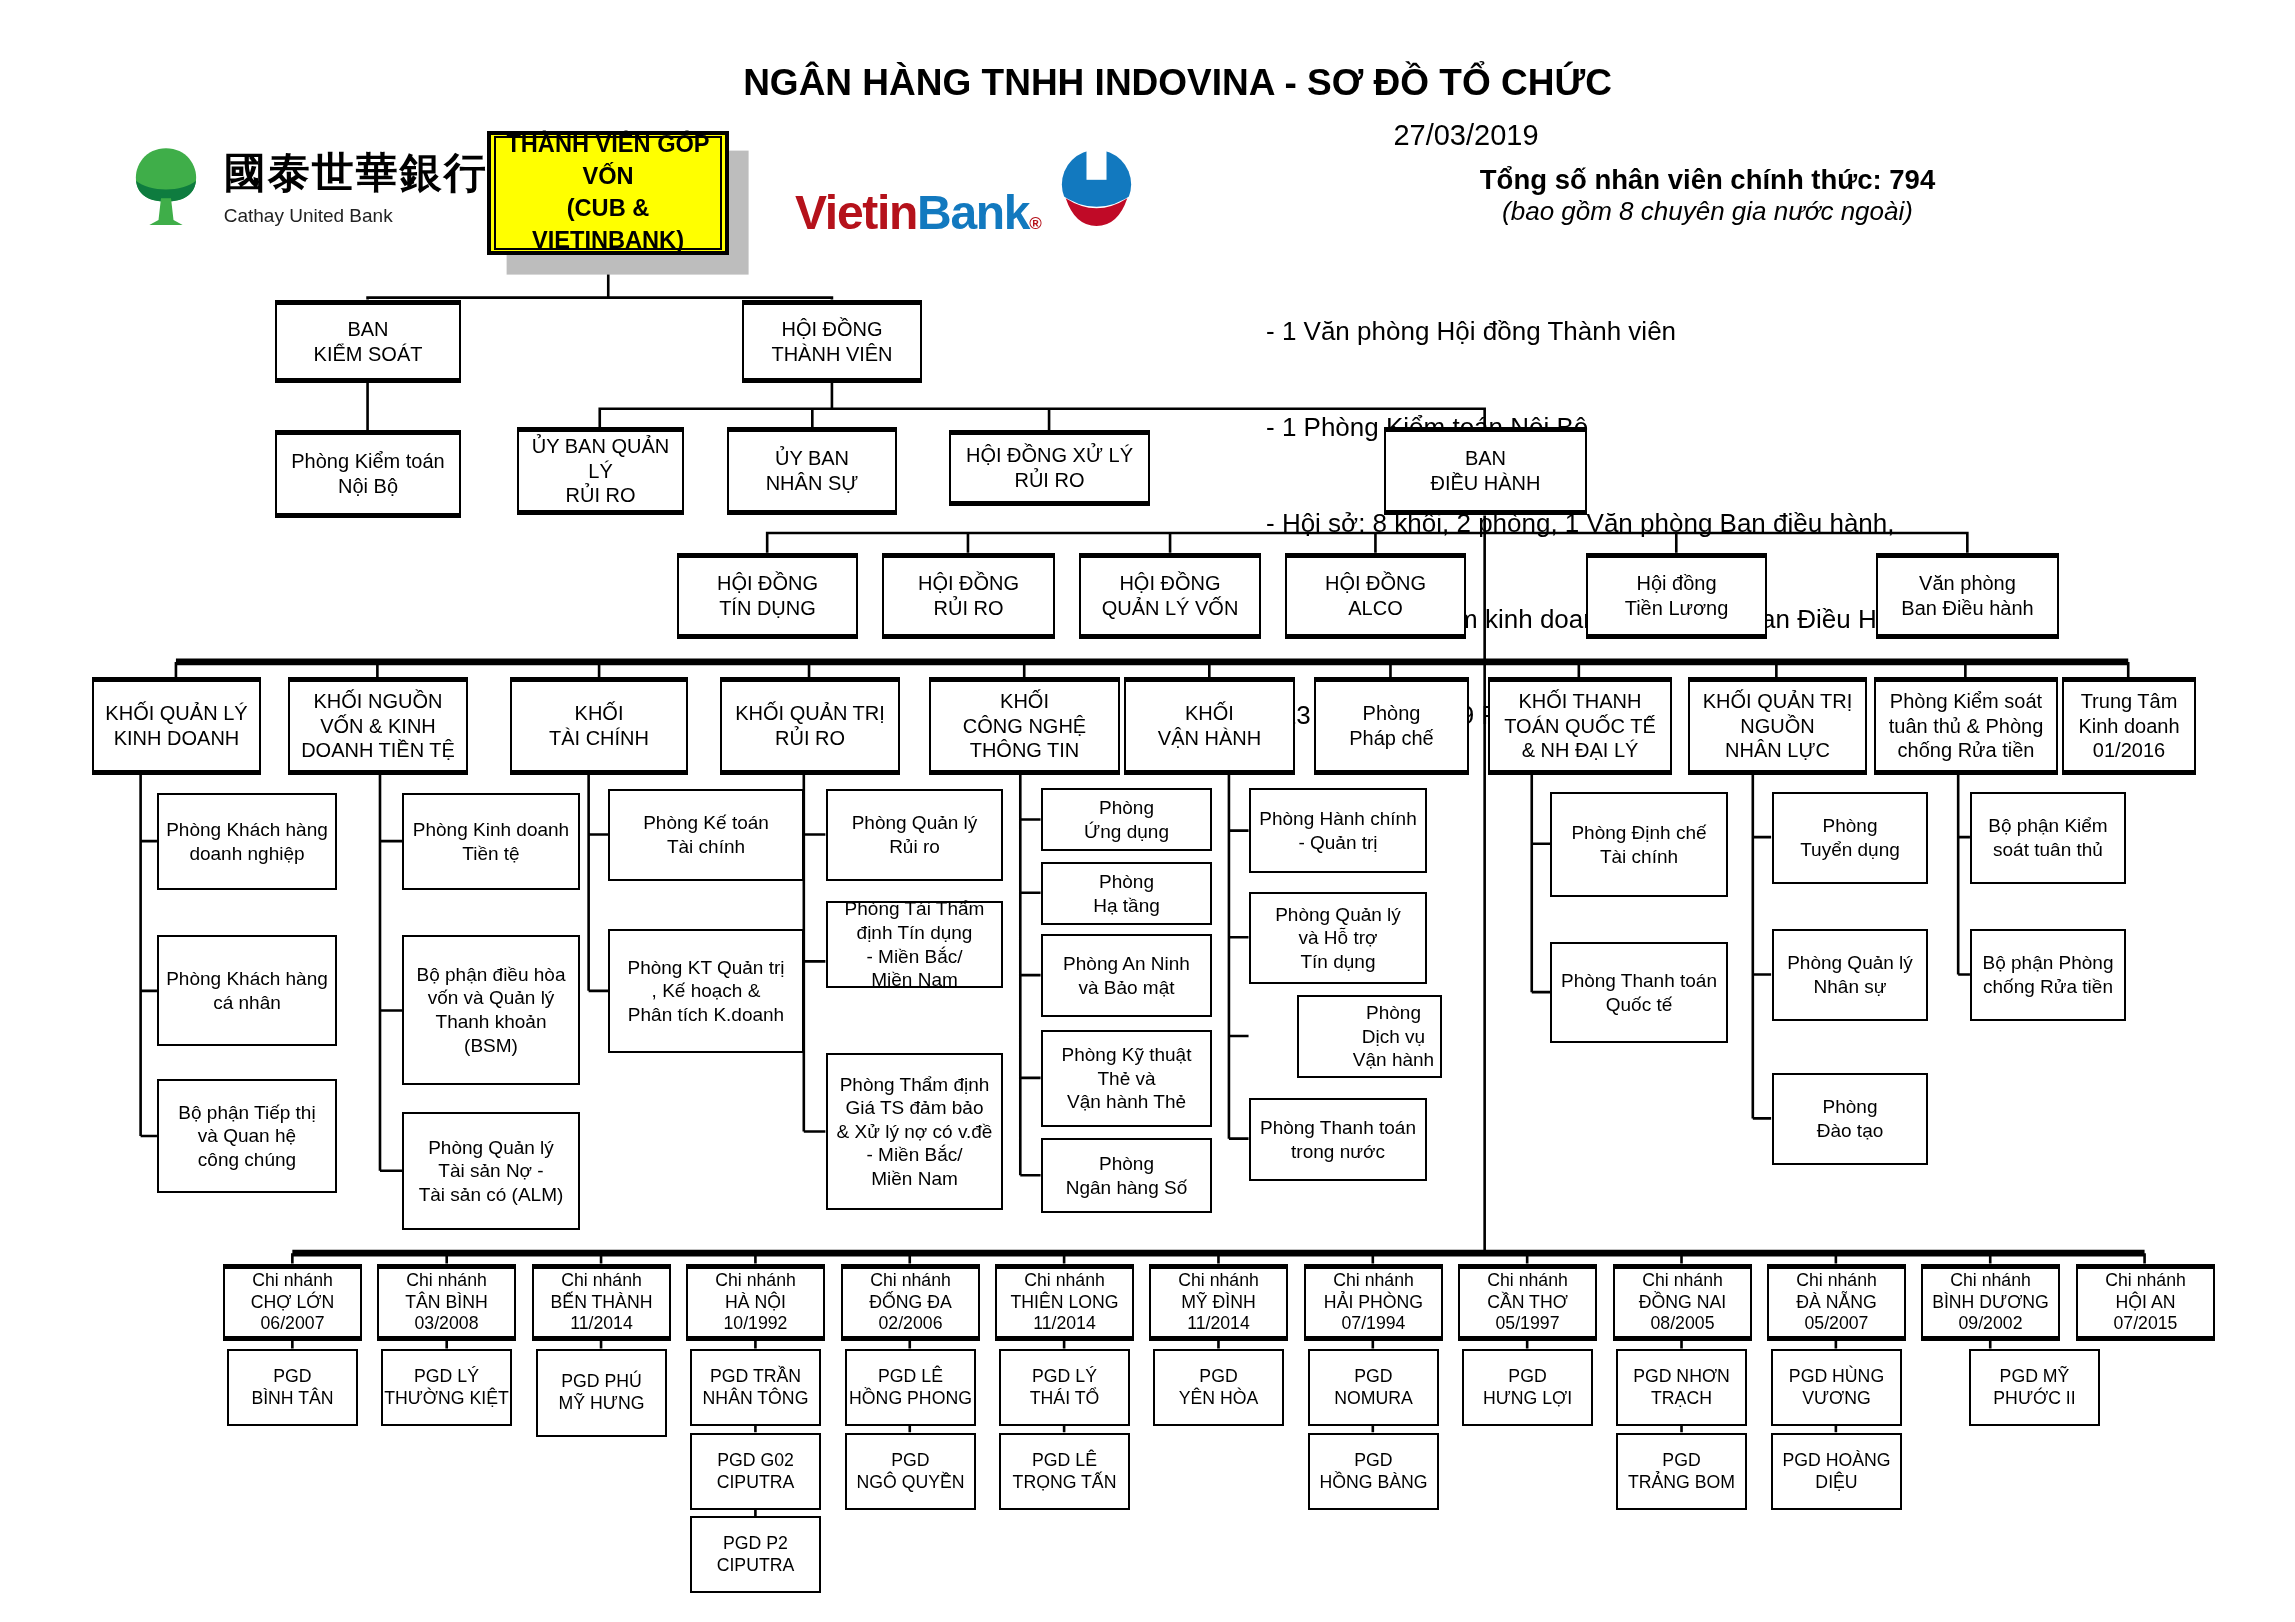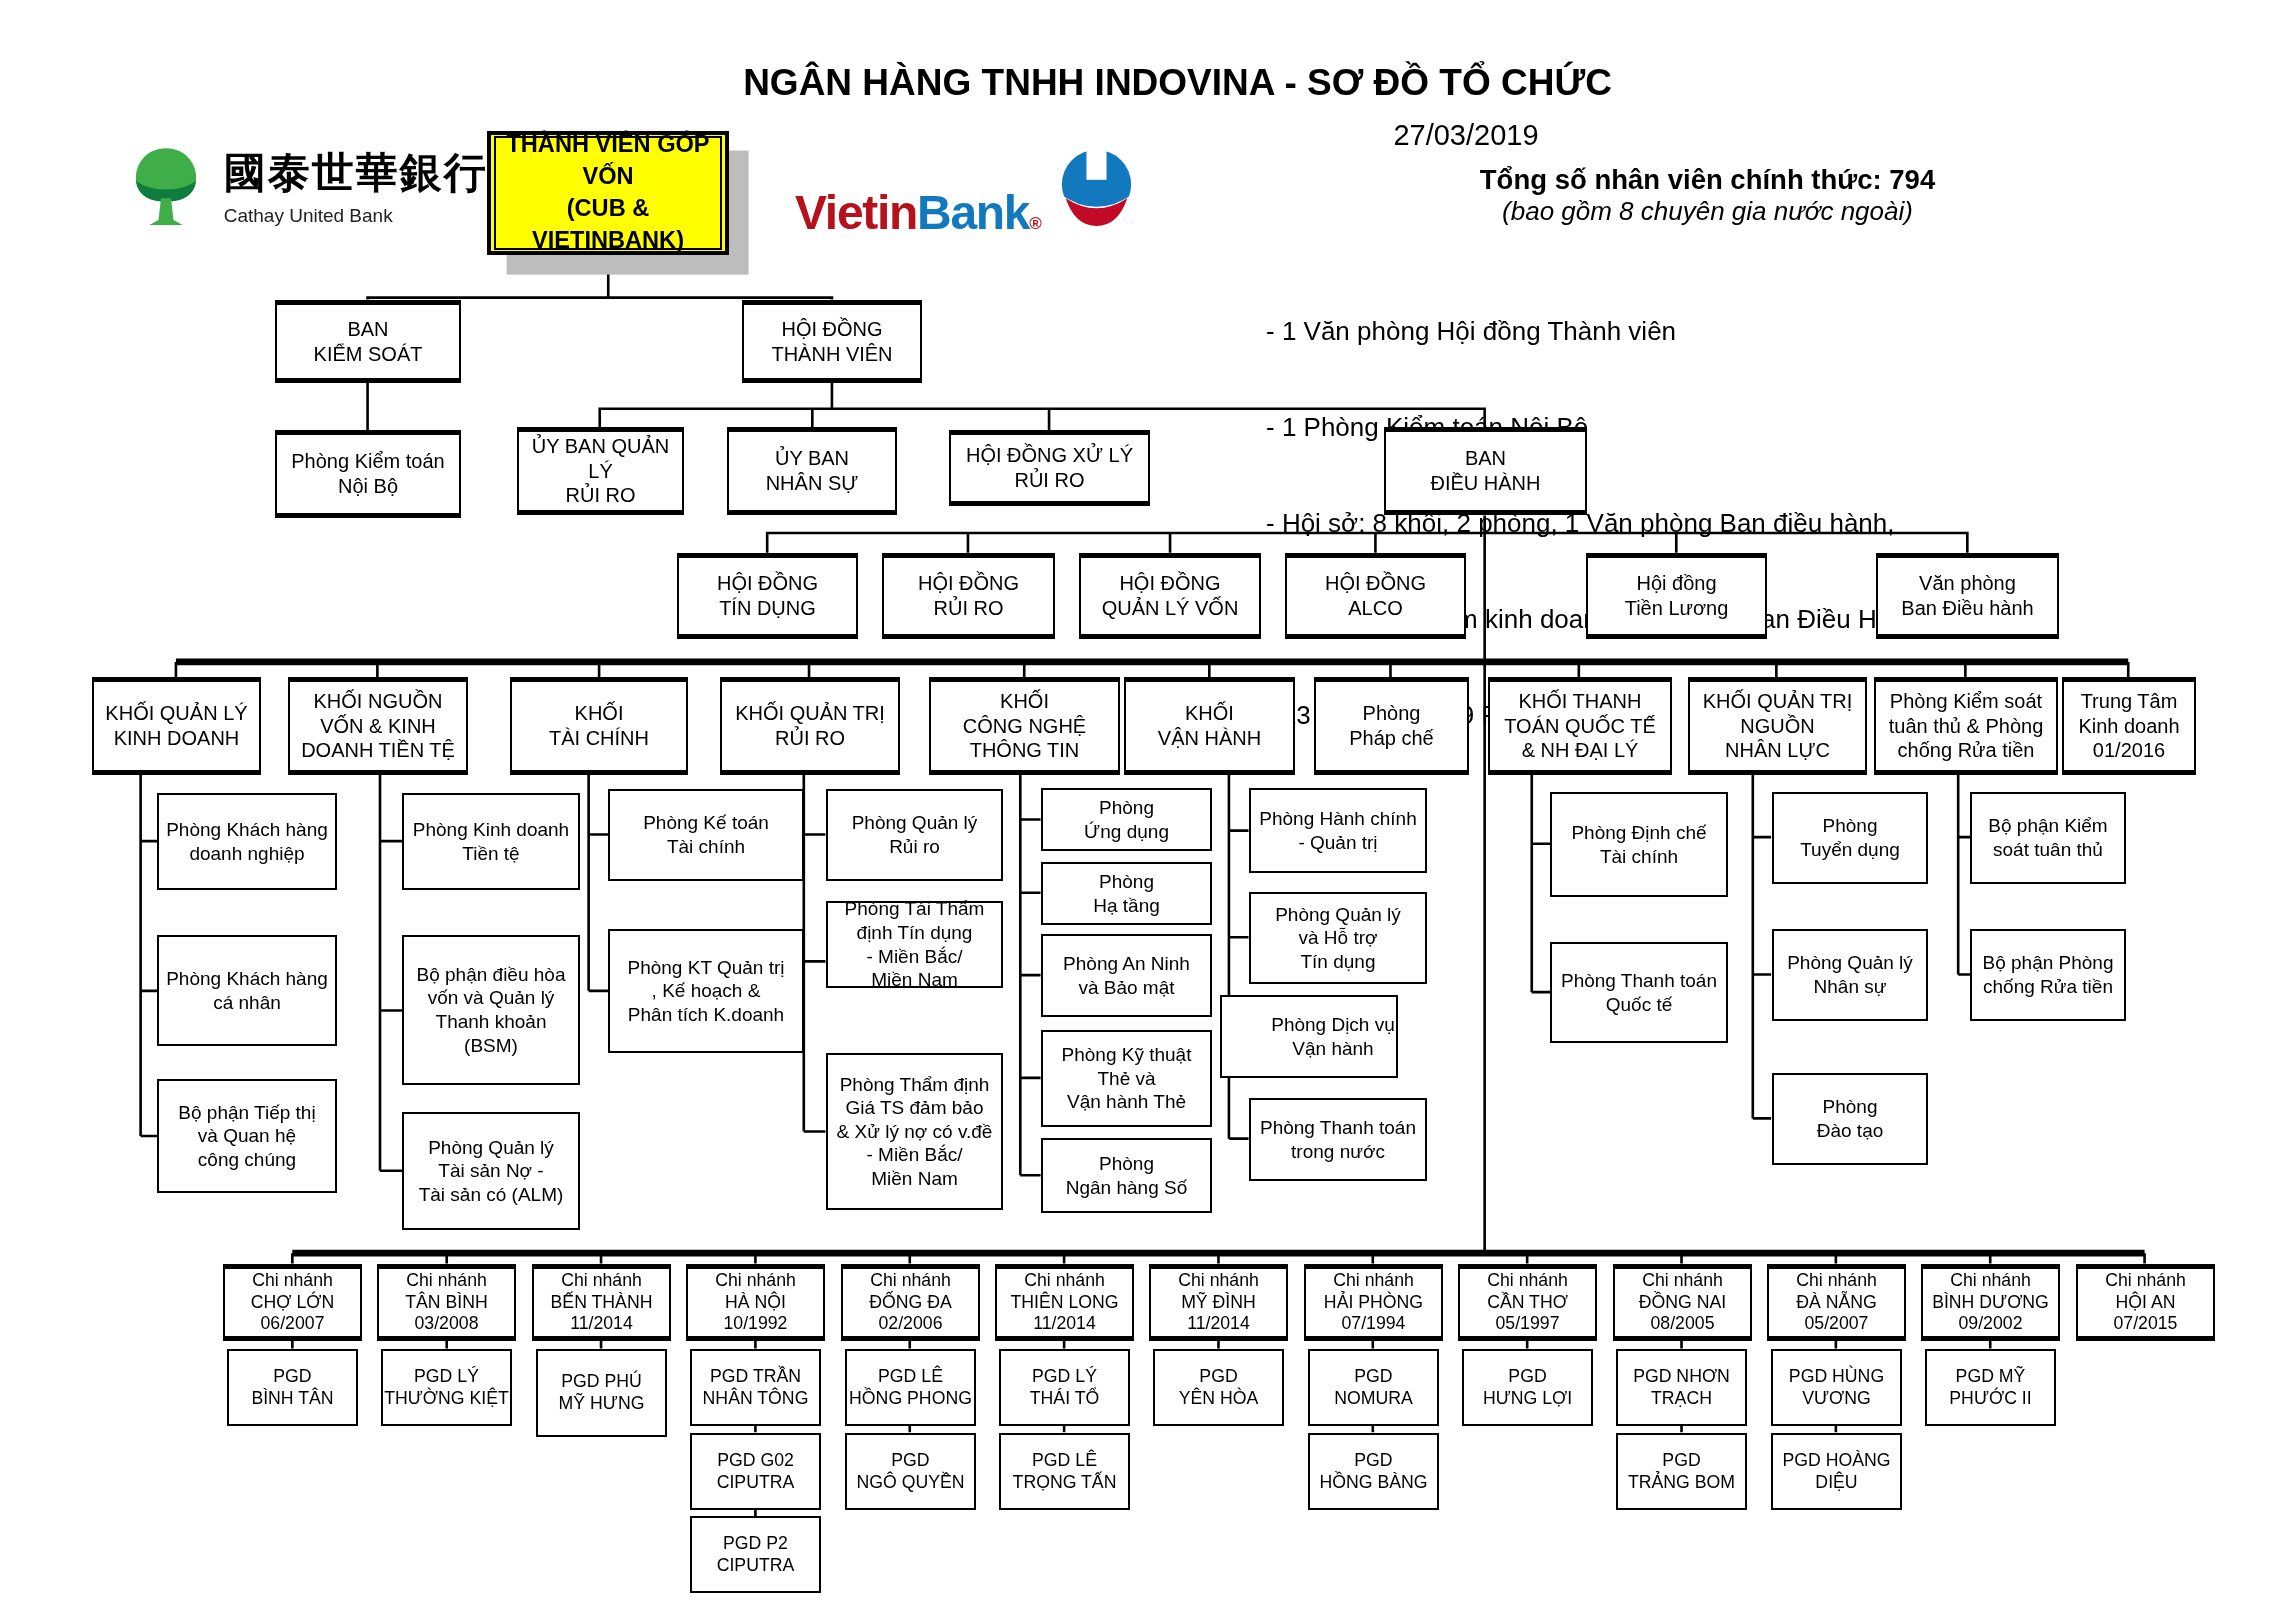--- a/index.html
+++ b/index.html
@@ -205,21 +205,21 @@
 Thẻ và
 Vận hành Thẻ</div>
   <div class="node bc" style="left:1041px;top:1138px;width:171px;height:75px;">Phòng
 Ngân hàng Số</div>
 
   <div class="node bc" style="left:1249px;top:788px;width:178px;height:85px;">Phòng Hành chính
 - Quản trị</div>
   <div class="node bc" style="left:1249px;top:892px;width:178px;height:92px;">Phòng Quản lý
 và Hỗ trợ
 Tín dụng</div>
-  <div class="node bc" style="left:1220px;top:995px;width:178px;height:83px;padding-left:48px;">Phòng Dịch vụ
+  <div class="node bc" style="left:1297px;top:995px;width:145px;height:83px;padding-left:48px;">Phòng Dịch vụ
 Vận hành</div>
   <div class="node bc" style="left:1249px;top:1098px;width:178px;height:83px;">Phòng Thanh toán
 trong nước</div>
 
   <div class="node bc" style="left:1550px;top:792px;width:178px;height:105px;">Phòng Định chế
 Tài chính</div>
   <div class="node bc" style="left:1550px;top:942px;width:178px;height:101px;">Phòng Thanh toán
 Quốc tế</div>
 
   <div class="node bc" style="left:1772px;top:792px;width:156px;height:92px;">Phòng
@@ -289,21 +289,21 @@
   <div class="node pg" style="left:1153px;top:1349px;width:131px;height:77px;">PGD
 YÊN HÒA</div>
   <div class="node pg" style="left:1308px;top:1349px;width:131px;height:77px;">PGD
 NOMURA</div>
   <div class="node pg" style="left:1462px;top:1349px;width:131px;height:77px;">PGD
 HƯNG LỢI</div>
   <div class="node pg" style="left:1616px;top:1349px;width:131px;height:77px;">PGD NHƠN
 TRẠCH</div>
   <div class="node pg" style="left:1771px;top:1349px;width:131px;height:77px;">PGD HÙNG
 VƯƠNG</div>
-  <div class="node pg" style="left:1925px;top:1349px;width:131px;height:77px;">PGD MỸ
+  <div class="node pg" style="left:1969px;top:1349px;width:131px;height:77px;">PGD MỸ
 PHƯỚC II</div>
 
   <div class="node pg" style="left:690px;top:1433px;width:131px;height:77px;">PGD G02
 CIPUTRA</div>
   <div class="node pg" style="left:845px;top:1433px;width:131px;height:77px;">PGD
 NGÔ QUYỀN</div>
   <div class="node pg" style="left:999px;top:1433px;width:131px;height:77px;">PGD LÊ
 TRỌNG TẤN</div>
   <div class="node pg" style="left:1308px;top:1433px;width:131px;height:77px;">PGD
 HỒNG BÀNG</div>

